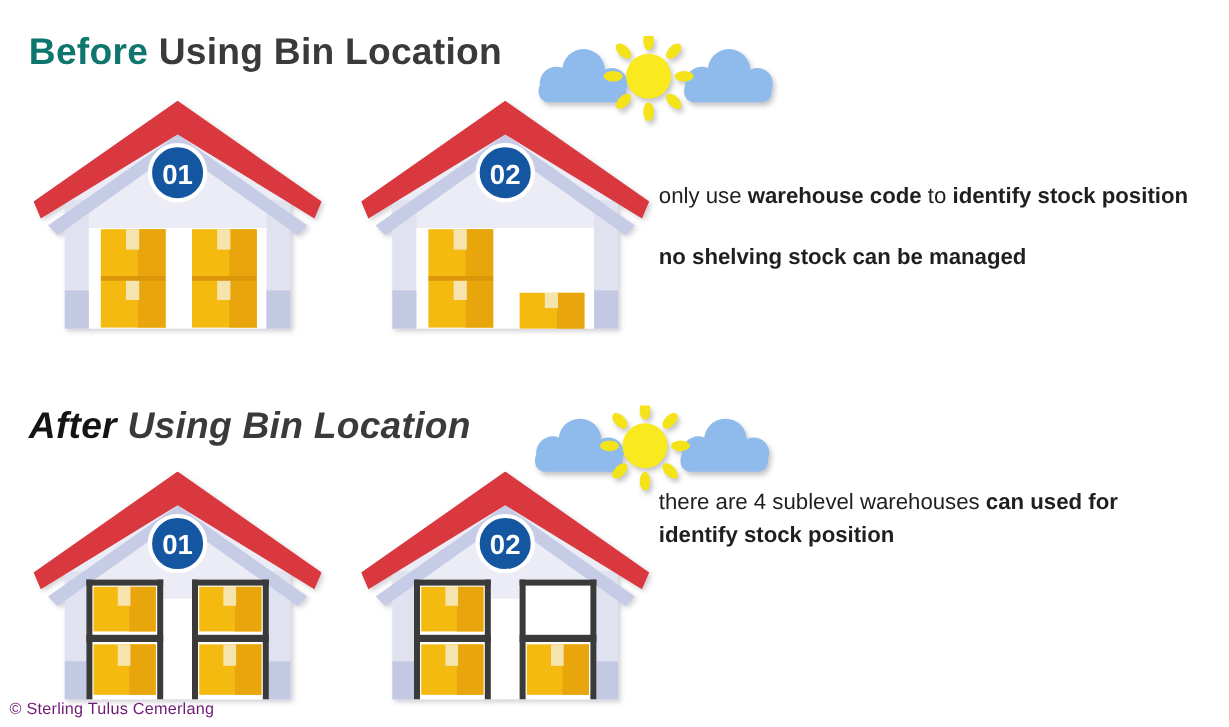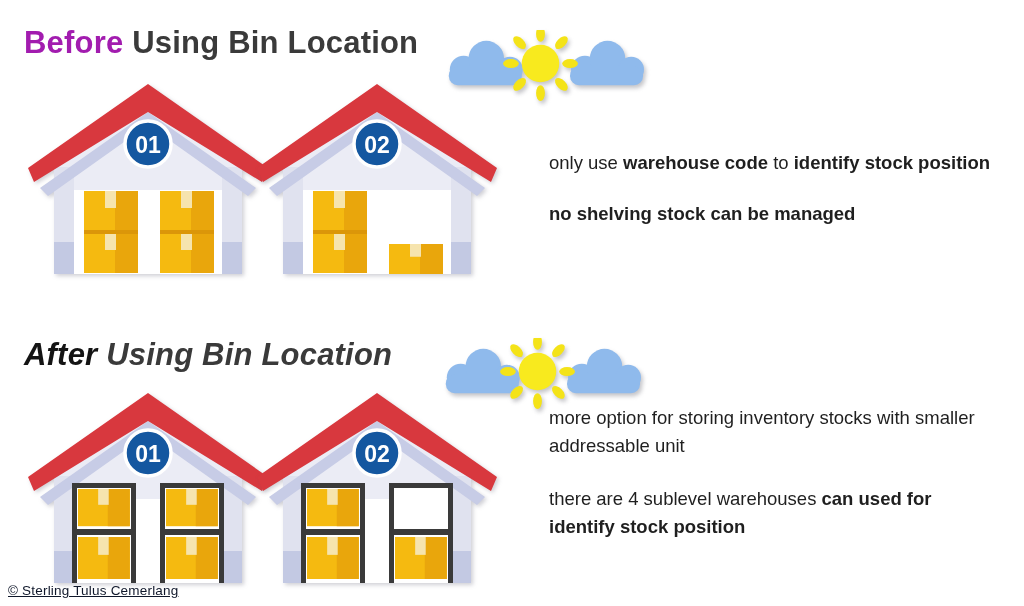--- a/index.html
+++ b/index.html
@@ -4,49 +4,49 @@
 <style>
   html,body{margin:0;padding:0;background:#fff;}
   #canvas{position:relative;width:1024px;height:606px;background:#ffffff;overflow:hidden;
           font-family:"Liberation Sans",sans-serif;}
 
   
   .sec-title{position:absolute;left:24px;font-size:31px;line-height:38px;color:#3a3a3a;
              letter-spacing:.2px;white-space:nowrap;}
   .sec-title .hl{font-weight:700;}
   #title-before{top:3px;}
-  #title-before .hl{color:#a21caf;}
+  #title-before .hl{color:#0f766e;}
   #title-after{top:315px;font-style:italic;}
   #title-after .hl{color:#141414;}
 
   
   .sunclouds{position:absolute;filter:drop-shadow(2px 3px 2px rgba(110,110,120,.40));}
   #sun-before{left:437px;top:30px;}
   #sun-after{left:434px;top:338px;}
 
   
-  .whrow{position:absolute;left:28px;display:flex;}
+  .whrow{position:absolute;left:28px;display:flex;gap:44px;}
   #row-before{top:84px;}
   #row-after{top:393px;}
   .whrow svg{filter:drop-shadow(2px 2px 2px rgba(95,95,115,.30));}
   .whrow svg + svg{margin-left:-11px;}
   .badge-label{font-family:"Liberation Sans",sans-serif;font-weight:700;font-size:23px;fill:#ffffff;}
 
   
   .textcol{position:absolute;left:549px;font-size:18.5px;line-height:28px;color:#1f1f1f;}
   .textcol p{margin:0;}
   #text-before{top:149px;width:475px;}
   #text-before p{margin-bottom:23px;white-space:nowrap;}
   #text-after{top:404px;width:452px;}
   #text-after p{margin-bottom:25px;}
   .textcol .b, .textcol span[data-bold="true"]{font-weight:700;}
 
   
-  #footer{position:absolute;left:8px;top:583px;font-size:13.5px;color:#0f172a;
-          letter-spacing:.2px;text-decoration:underline;}
+  #footer{position:absolute;left:8px;top:583px;font-size:13.5px;color:#701a75;
+          letter-spacing:.2px;}
 </style>
 </head>
 <body>
 
 <svg width="0" height="0" style="position:absolute" aria-hidden="true">
   <defs>
     <g id="box">
       <rect width="54" height="40" fill="#F5BA10"></rect>
       <rect x="31" width="23" height="40" fill="#E9A60C"></rect>
       <rect x="21" width="11" height="17" fill="#F6E4AE"></rect>
@@ -168,18 +168,17 @@
       <g>
         <use href="#shelf-frame" x="132" y="90"></use>
         <use href="#box" transform="translate(138,144) scale(0.96,1.05)"></use>
       </g>
       <circle cx="120" cy="60" r="23" fill="#1457A0" stroke="#FFFFFF" stroke-width="3.5"></circle>
       <text class="badge-label" x="120" y="61" text-anchor="middle" dominant-baseline="central">02</text>
     </svg>
   </div>
 
   <div class="textcol" id="text-after">
-    <p><span data-bold="false">more option for storing inventory stocks with smaller addressable unit</span></p>
     <p><span data-bold="false">there are 4 sublevel warehouses </span><span data-bold="true">can used for identify stock position</span></p>
   </div>
 
   <div id="footer">© Sterling Tulus Cemerlang</div>
 </div>
 
 </body></html>

